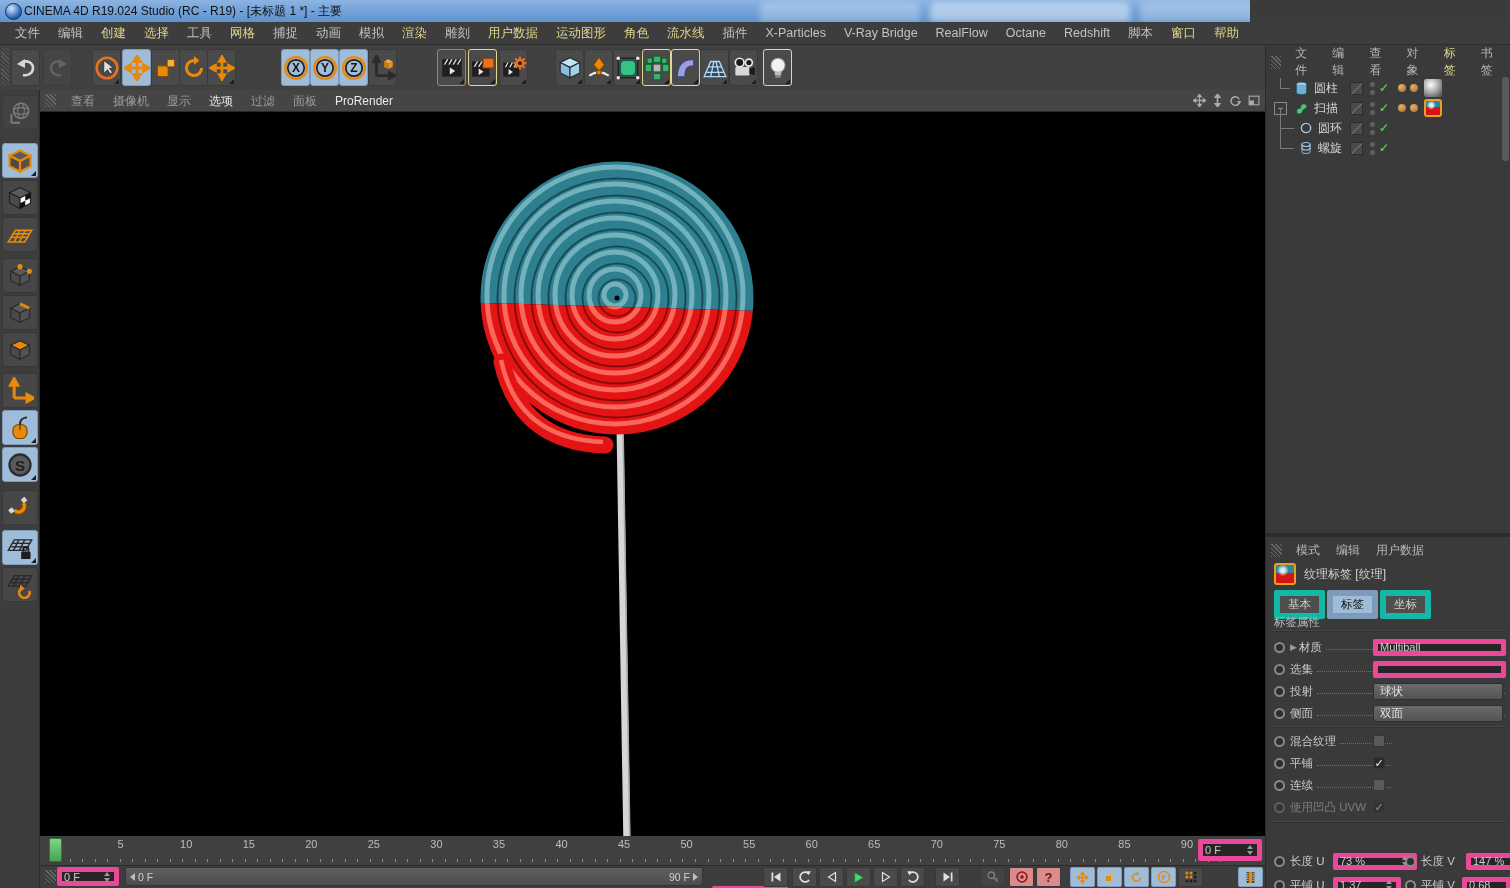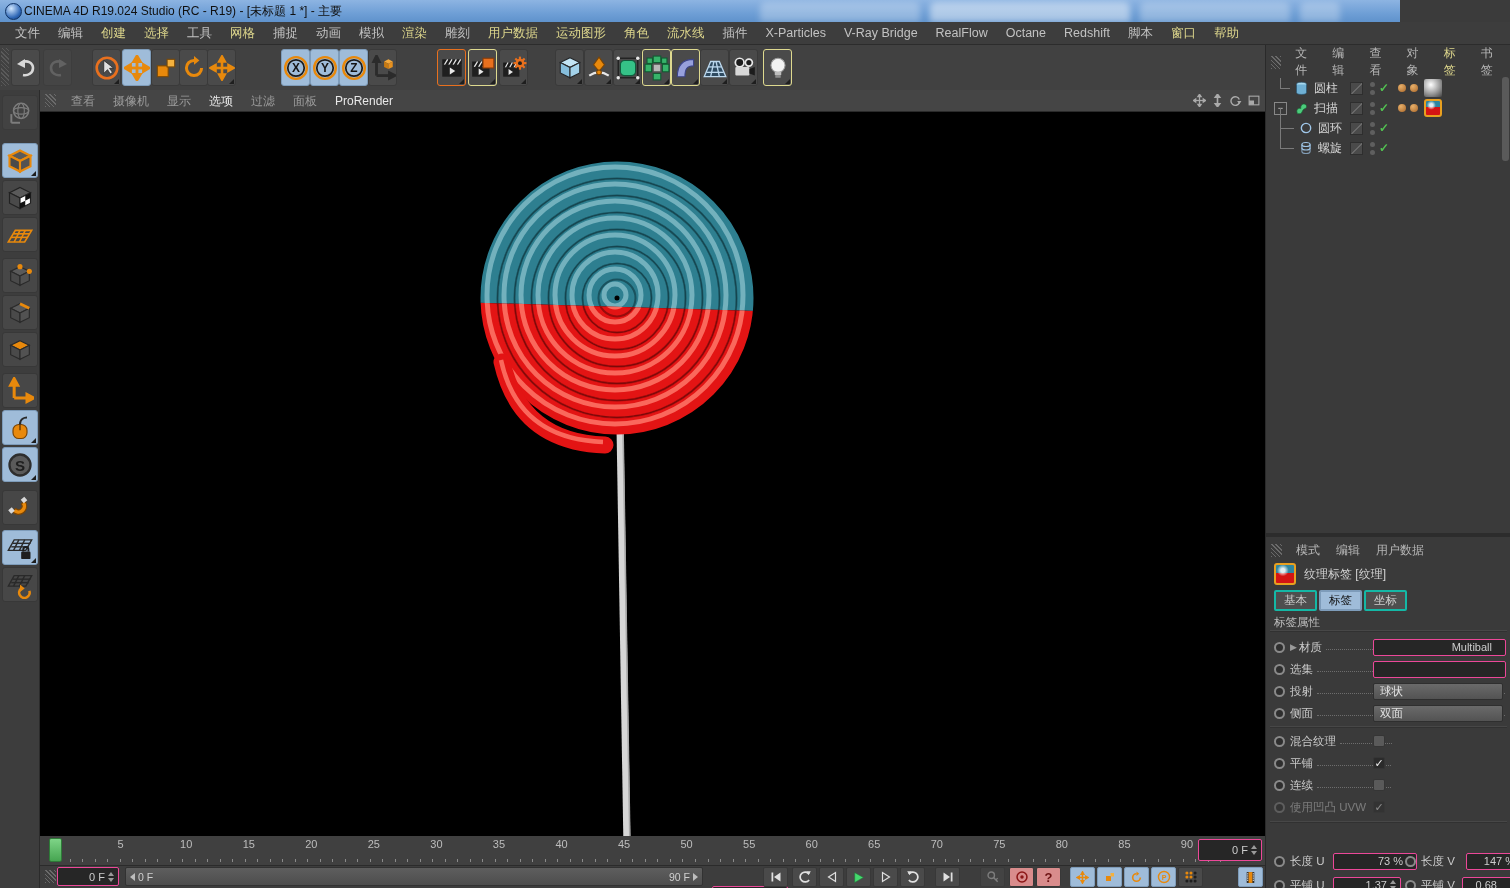--- a/index.html
+++ b/index.html
@@ -1,20 +1,20 @@
 <!DOCTYPE html>
 <html><head>
 <meta charset="utf-8">
 <style>
   html,body{margin:0;padding:0;background:#222;}
   #app{position:relative;width:1510px;height:888px;font-family:"Liberation Sans",sans-serif;
        background:#3b3b3b;overflow:hidden;color:#c8c8c8;-webkit-user-select:none;user-select:none;}
   .abs{position:absolute;}
   
-  #titlebar{left:0;top:0;width:1400px;height:22px;
+  #titlebar{left:0;top:0;width:1250px;height:22px;
     background:linear-gradient(#8db4e2,#6f9fd6 60%,#5f92cc);overflow:hidden;}
   #titlebar .ghost{position:absolute;top:2px;height:20px;border-radius:6px 6px 0 0;
     background:rgba(255,255,255,.28);filter:blur(3px);}
   #title-text{position:absolute;left:24px;top:3px;font-size:12px;color:#101010;white-space:nowrap;}
   #c4d-logo{position:absolute;left:5px;top:3px;width:15px;height:15px;border-radius:50%;
     background:radial-gradient(circle at 35% 30%,#cfe6ff,#2d66b5 65%,#123a75);border:1px solid #0f3264;}
   
   #menubar{left:0;top:22px;width:1510px;height:23px;background:#3d3d3d;border-bottom:1px solid #2c2c2c;
     display:flex;align-items:center;padding-left:6px;box-sizing:border-box;}
   #menubar .mi{padding:0 9px;font-size:12.5px;color:#c2c2c2;line-height:23px;cursor:default;}
@@ -51,22 +51,22 @@
   
   #timeline{left:40px;top:836px;width:1225px;height:30px;background:#404040;border-bottom:1px solid #2b2b2b;box-sizing:border-box;}
   #tl-labels{position:absolute;left:15px;top:2px;display:flex;}
   #tl-labels span{display:inline-block;width:62.55px;font-size:11px;color:#bdbdbd;}
   #tl-ticks{position:absolute;left:17px;top:20px;width:1170px;height:6px;
     background:repeating-linear-gradient(90deg,#8a8a8a 0 1px,transparent 1px 12.51px);
     -webkit-mask-image:linear-gradient(#000 0 0);mask-image:linear-gradient(#000 0 0);
     clip-path:inset(3px 0 0 0);}
   #playhead{position:absolute;left:9px;top:2px;width:13px;height:24px;border-radius:2px;
     background:linear-gradient(#7ed487,#46a551);border:1px solid #2e7a38;box-sizing:border-box;}
-  .fld{background:#262626;border:1px solid #ec4899;border-radius:2px;color:#cccccc;
-    font-size:11px;display:flex;align-items:center;padding:0 13px;box-sizing:border-box;position:relative;justify-content:flex-end;}
+  .fld{background:#262626;border:5px solid #ec4899;border-radius:2px;color:#cccccc;
+    font-size:11px;display:flex;align-items:center;padding:0 2px;box-sizing:border-box;position:relative;}
   .step{position:absolute;right:3px;top:50%;transform:translateY(-50%);width:7px;height:10px;}
   .step:before{content:"";position:absolute;top:0;left:0;border-left:3.5px solid transparent;
     border-right:3.5px solid transparent;border-bottom:4px solid #9a9a9a;}
   .step:after{content:"";position:absolute;bottom:0;left:0;border-left:3.5px solid transparent;
     border-right:3.5px solid transparent;border-top:4px solid #9a9a9a;}
   #tl-cur{position:absolute;right:3px;top:3px;width:64px;height:22px;}
   
   #transport{left:40px;top:866px;width:1225px;height:22px;background:#3d3d3d;}
   #range-slider{position:absolute;left:85px;top:1px;width:578px;height:19px;border-radius:2px;
     background:linear-gradient(#5e5e5e,#4d4d4d);border:1px solid #323232;box-sizing:border-box;
@@ -95,21 +95,21 @@
   .odot{width:8px;height:8px;border-radius:50%;background:radial-gradient(circle at 35% 30%,#e8b06a,#a9672a);margin-left:4px;}
   .mthumb{width:18px;height:18px;border-radius:2px;margin-left:5px;box-sizing:border-box;}
   .mthumb.gray{background:
     radial-gradient(circle at 38% 32%,#ffffff,#9a9a9a 55%,#555 90%),
     #333;}
   .mthumb.rb{background:radial-gradient(circle at 38% 30%,rgba(255,255,255,.85) 0 12%,rgba(255,255,255,0) 35%),
     linear-gradient(#2f86a0 0 45%,#d41414 45% 100%);border:2px solid #e8a020;border-radius:3px;}
   #om-scroll{position:absolute;right:1px;top:32px;width:7px;height:84px;background:#5a5a5a;border-radius:3px;}
   #am-splitter{position:absolute;left:0;top:488px;width:245px;height:4px;background:#2c2c2c;}
   .tab{display:inline-block;height:17px;line-height:17px;padding:0 8px;font-size:11.5px;background:#4e4e4e;
-    border:2px solid #14b8a6;color:#cfcfcf;border-radius:2px;margin-right:2px;}
+    border:6px solid #14b8a6;color:#cfcfcf;border-radius:2px;margin-right:2px;}
   .tab.sel{background:#9fbcd9;color:#151515;border-color:#7e9cba;}
   .arow{position:absolute;left:0;width:245px;height:22px;display:flex;align-items:center;font-size:11.5px;color:#c9c9c9;}
   .anim{width:11px;height:11px;border-radius:50%;border:2px solid #8a8a8a;background:#2e2e2e;box-sizing:border-box;margin:0 5px 0 8px;flex:none;}
   .leader{flex:1;border-bottom:1px dotted #6d6d6d;margin:0 6px 4px 4px;height:8px;}
   .afield{position:absolute;left:107px;width:133px;height:17px;}
   .dd{position:absolute;left:107px;width:130px;height:17px;border-radius:2px;
     background:linear-gradient(#6a6a6a,#535353);border:1px solid #2f2f2f;color:#e2e2e2;
     font-size:11.5px;display:flex;align-items:center;padding:0 6px;box-sizing:border-box;}
   .cb{width:12px;height:12px;background:#5a5a5a;border:1px solid #353535;border-radius:2px;box-sizing:border-box;
       font-size:11px;line-height:10px;text-align:center;color:#f0f0f0;}

